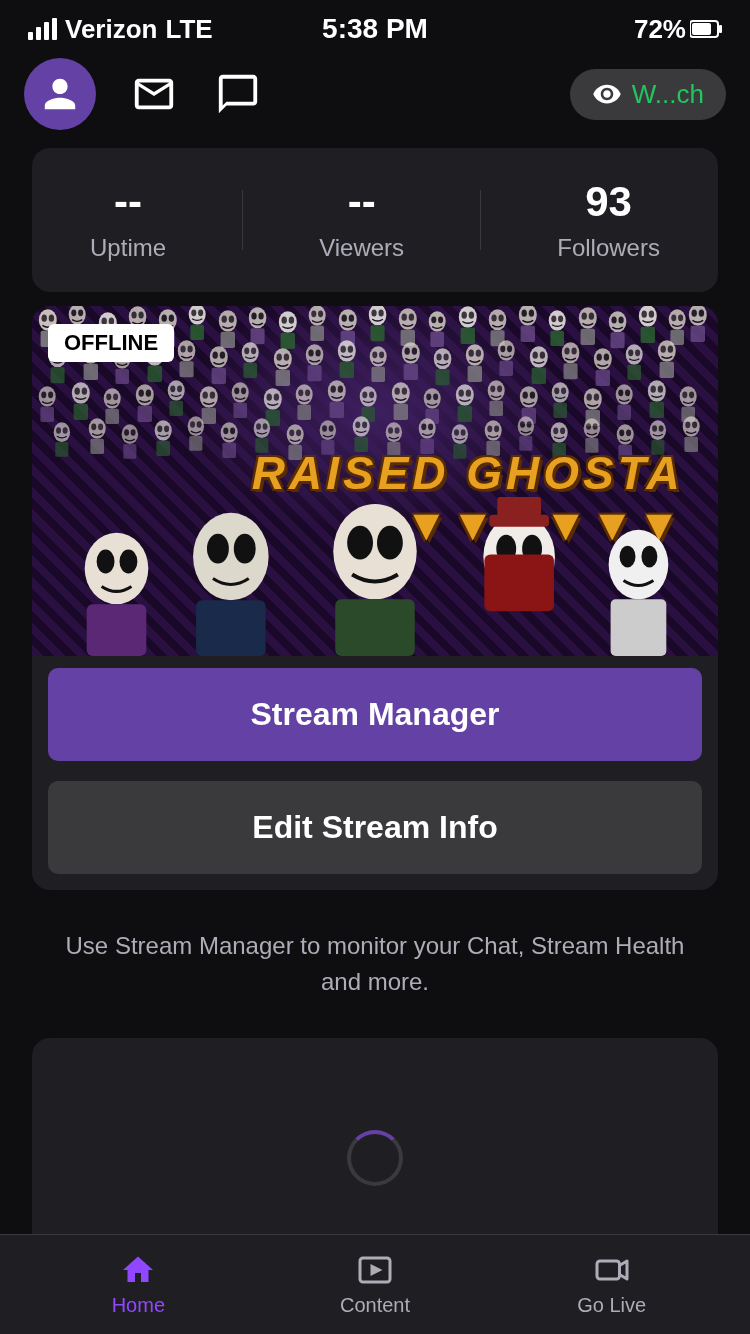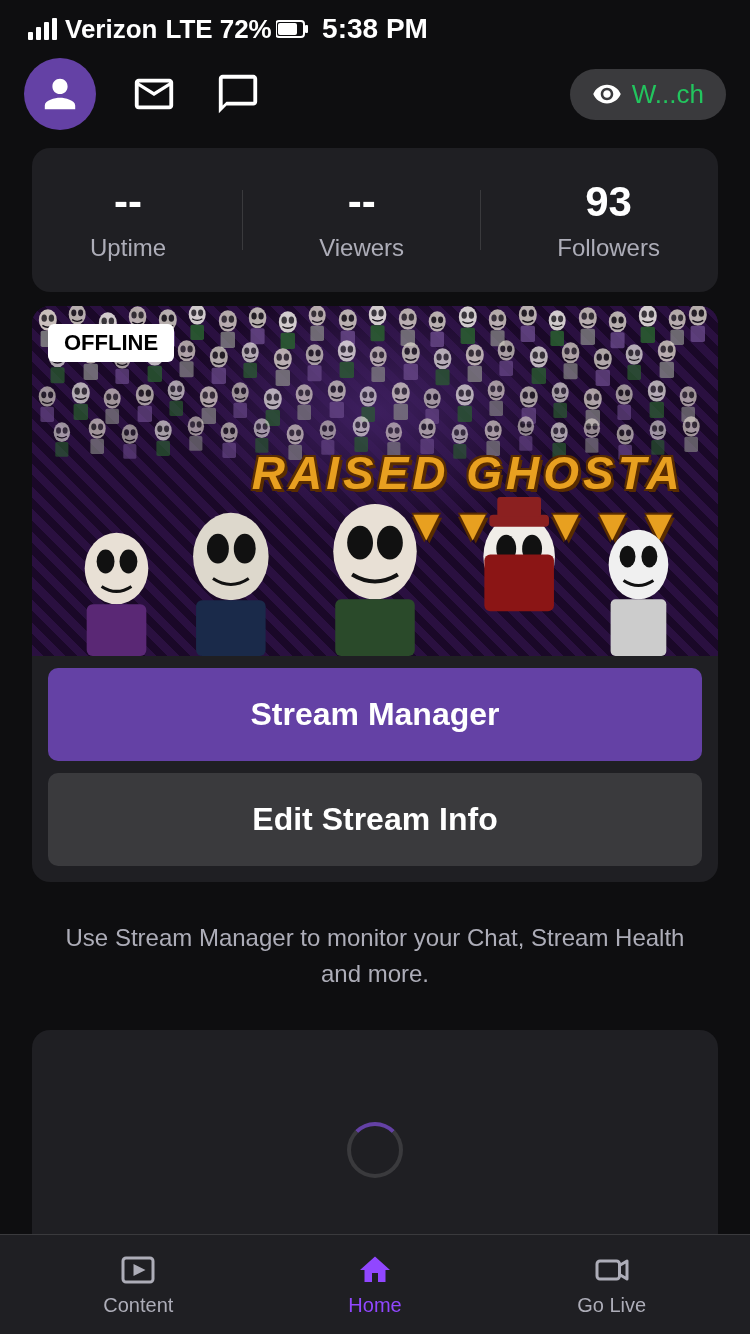--- a/index.html
+++ b/index.html
@@ -10,20 +10,21 @@
       min-height: 1334px;
       background-color: #0e0e10;
       font-family: -apple-system, BlinkMacSystemFont, 'Helvetica Neue', Arial, sans-serif;
       color: #ffffff;
       overflow-x: hidden;
     }
 
     
     .status-bar {
       display: flex;
+      justify-content: space-between;
       align-items: center;
       padding: 14px 28px 10px;
       height: 54px;
     }
     .status-left {
       display: flex;
       align-items: center;
       gap: 8px;
       font-size: 26px;
       font-weight: 600;
@@ -196,21 +197,21 @@
       font-weight: 900;
       padding: 6px 16px;
       border-radius: 6px;
     }
 
     
     .action-buttons {
       padding: 12px 16px 16px;
       display: flex;
       flex-direction: column;
-      gap: 12px;
+      gap: 20px;
     }
     .btn-stream-manager {
       background: #6441a5;
       color: #fff;
       border: none;
       border-radius: 10px;
       padding: 28px 20px;
       font-size: 32px;
       font-weight: 700;
       cursor: pointer;
@@ -546,33 +547,33 @@
 
 <div class="stream-description">Use Stream Manager to monitor your Chat, Stream Health and more.</div>
 
 <div class="lower-content">
   <div class="loading-spinner"></div>
 </div>
 
 <div class="spacer"></div>
 
 <div class="bottom-nav">
+  <div class="nav-tab active">
+    <svg viewBox="0 0 24 24">
+      <path d="M10 20v-6h4v6h5v-8h3L12 3 2 12h3v8z" fill="#9147ff"></path>
+    </svg>
+    <span class="nav-tab-label" style="color:#9147ff;">Home</span>
+  </div>
   <div class="nav-tab">
     <svg viewBox="0 0 24 24">
       <rect x="2" y="4" width="20" height="16" rx="2" fill="none" stroke="#adadb8" stroke-width="2"></rect>
       <polygon points="9,8 17,12 9,16" fill="#adadb8"></polygon>
     </svg>
     <span class="nav-tab-label">Content</span>
   </div>
-  <div class="nav-tab active">
-    <svg viewBox="0 0 24 24">
-      <path d="M10 20v-6h4v6h5v-8h3L12 3 2 12h3v8z" fill="#9147ff"></path>
-    </svg>
-    <span class="nav-tab-label" style="color:#9147ff;">Home</span>
-  </div>
   <div class="nav-tab">
     <svg viewBox="0 0 24 24">
       <rect x="2" y="6" width="15" height="12" rx="2" fill="none" stroke="#adadb8" stroke-width="2"></rect>
       <polygon points="17,9 22,6 22,18 17,15" fill="none" stroke="#adadb8" stroke-width="2" stroke-linejoin="round"></polygon>
     </svg>
     <span class="nav-tab-label">Go Live</span>
   </div>
 </div>
 
 </body></html>

